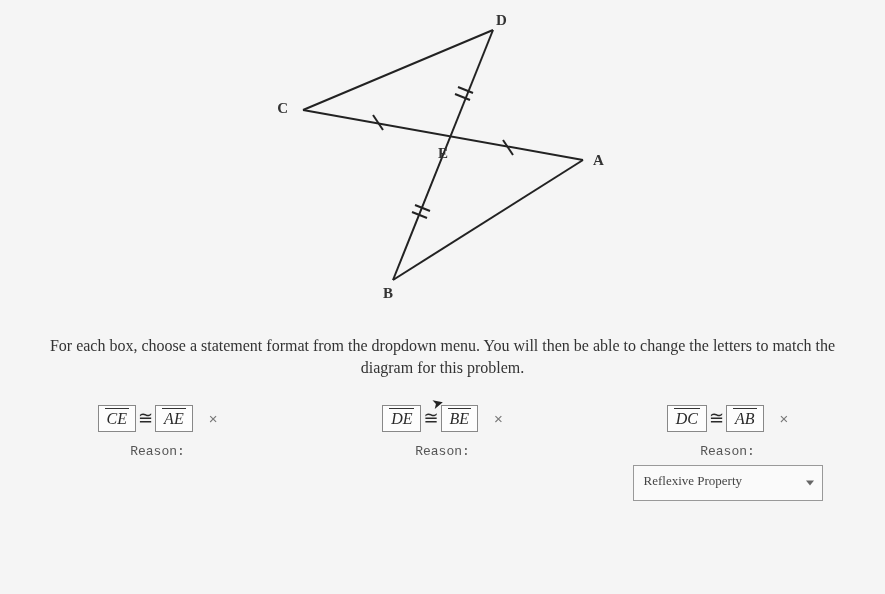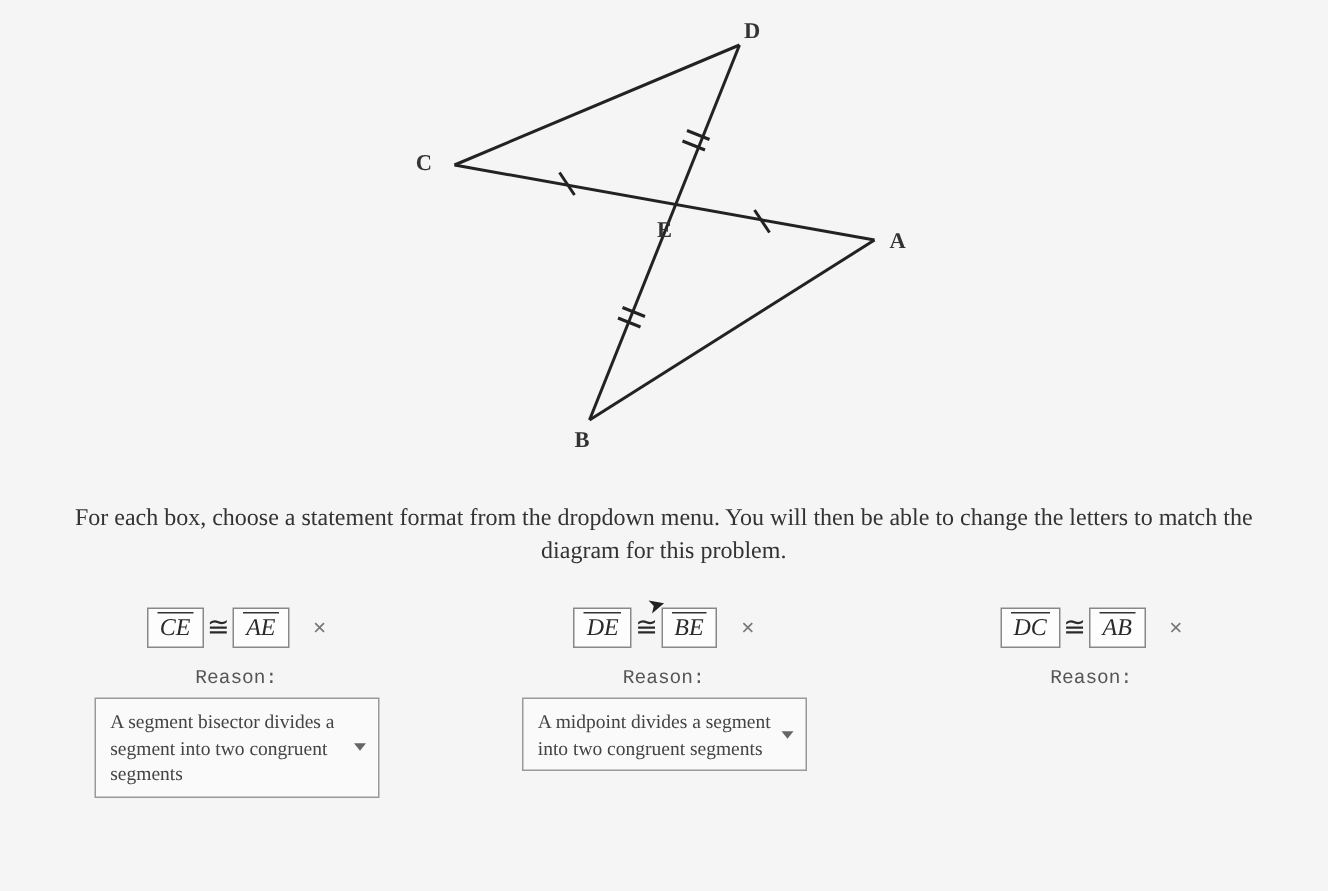--- a/index.html
+++ b/index.html
@@ -153,37 +153,36 @@
 <div class="columns">
 
   <div class="col">
     <div class="statement-row">
       <span class="segbox">CE</span>
       <span class="congruent">≅</span>
       <span class="segbox">AE</span>
       <span class="xmark">×</span>
     </div>
     <div class="reason-label">Reason:</div>
-    <div class="reason-box">A segment bisector divides a segment into two congruent segments</div>
   </div>
 
   <div class="col">
     <div class="statement-row">
       <span class="segbox">DE</span>
       <span class="congruent">≅</span>
       <span class="segbox">BE</span>
       <span class="xmark">×</span>
     </div>
     <div class="reason-label">Reason:</div>
-    <div class="reason-box">A midpoint divides a segment into two congruent segments</div>
   </div>
 
   <div class="col">
     <div class="statement-row">
       <span class="segbox">DC</span>
       <span class="congruent">≅</span>
       <span class="segbox">AB</span>
       <span class="xmark">×</span>
     </div>
     <div class="reason-label">Reason:</div>
+    <div class="reason-box">Reflexive Property</div>
   </div>
 
 </div>
 
 </body></html>

